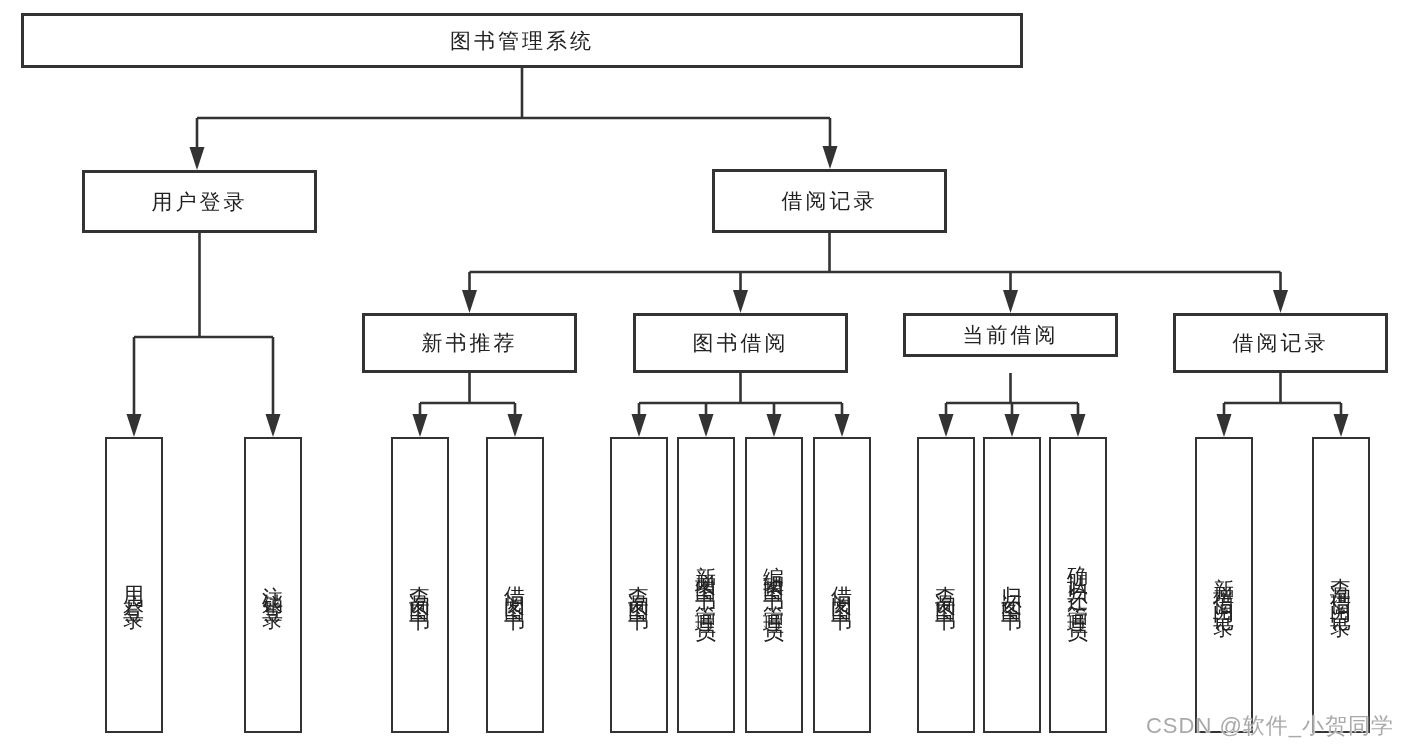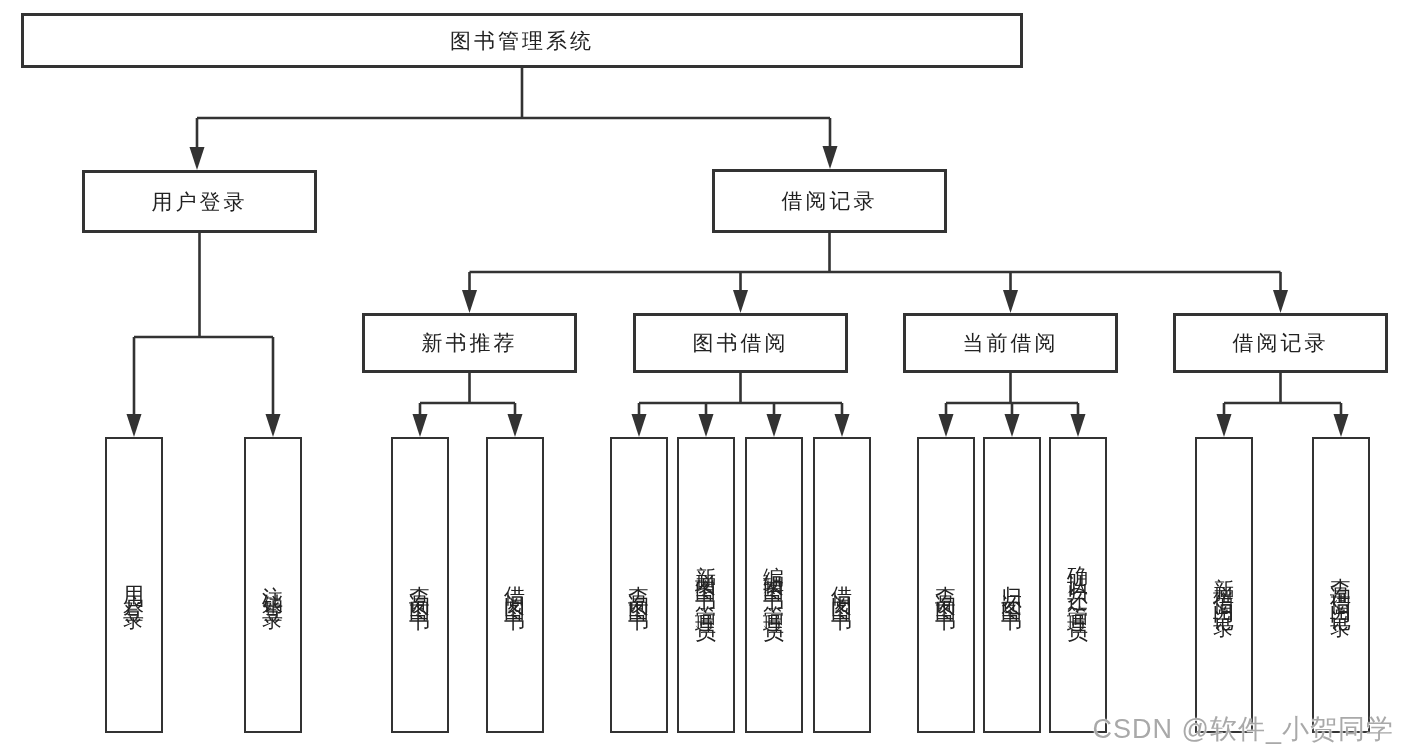--- a/index.html
+++ b/index.html
@@ -39,21 +39,21 @@
     writing-mode:vertical-rl;
     text-orientation:mixed;
     font-size:21px;
     letter-spacing:8px;
     line-height:1;
   }
   .watermark{
     position:absolute;
     right:11px;top:711px;
     z-index:5;
-    font-size:27px;
+    font-size:22px;
     letter-spacing:1px;
     color:var(--watermark);
     text-shadow:0 0 2px #fff,0 1px 1px #fff;
     white-space:nowrap;
   }
 </style>
 </head>
 <body>
 
 <div class="canvas">
@@ -94,21 +94,21 @@
     <polygon class="arrow" points="1341,437 1333.5,414 1348.5,414"></polygon>
   </svg>
 
   <div class="box box-h" style="left:21px;top:13px;width:1002px;height:55px;">图书管理系统</div>
 
   <div class="box box-h" style="left:82px;top:170px;width:235px;height:63px;">用户登录</div>
   <div class="box box-h" style="left:712px;top:169px;width:235px;height:64px;">借阅记录</div>
 
   <div class="box box-h" style="left:362px;top:313px;width:215px;height:60px;">新书推荐</div>
   <div class="box box-h" style="left:633px;top:313px;width:215px;height:60px;">图书借阅</div>
-  <div class="box box-h" style="left:903px;top:313px;width:215px;height:60px;">当前借阅</div>
+  <div class="box box-h" style="left:903px;top:313px;width:215px;height:44px;">当前借阅</div>
   <div class="box box-h" style="left:1173px;top:313px;width:215px;height:60px;">借阅记录</div>
 
   <div class="box box-v" style="left:105px;top:437px;width:58px;height:296px;">
     <span>用户登录</span>
   </div>
   <div class="box box-v" style="left:244px;top:437px;width:58px;height:296px;">
     <span>注销登录</span>
   </div>
 
   <div class="box box-v" style="left:391px;top:437px;width:58px;height:296px;">

